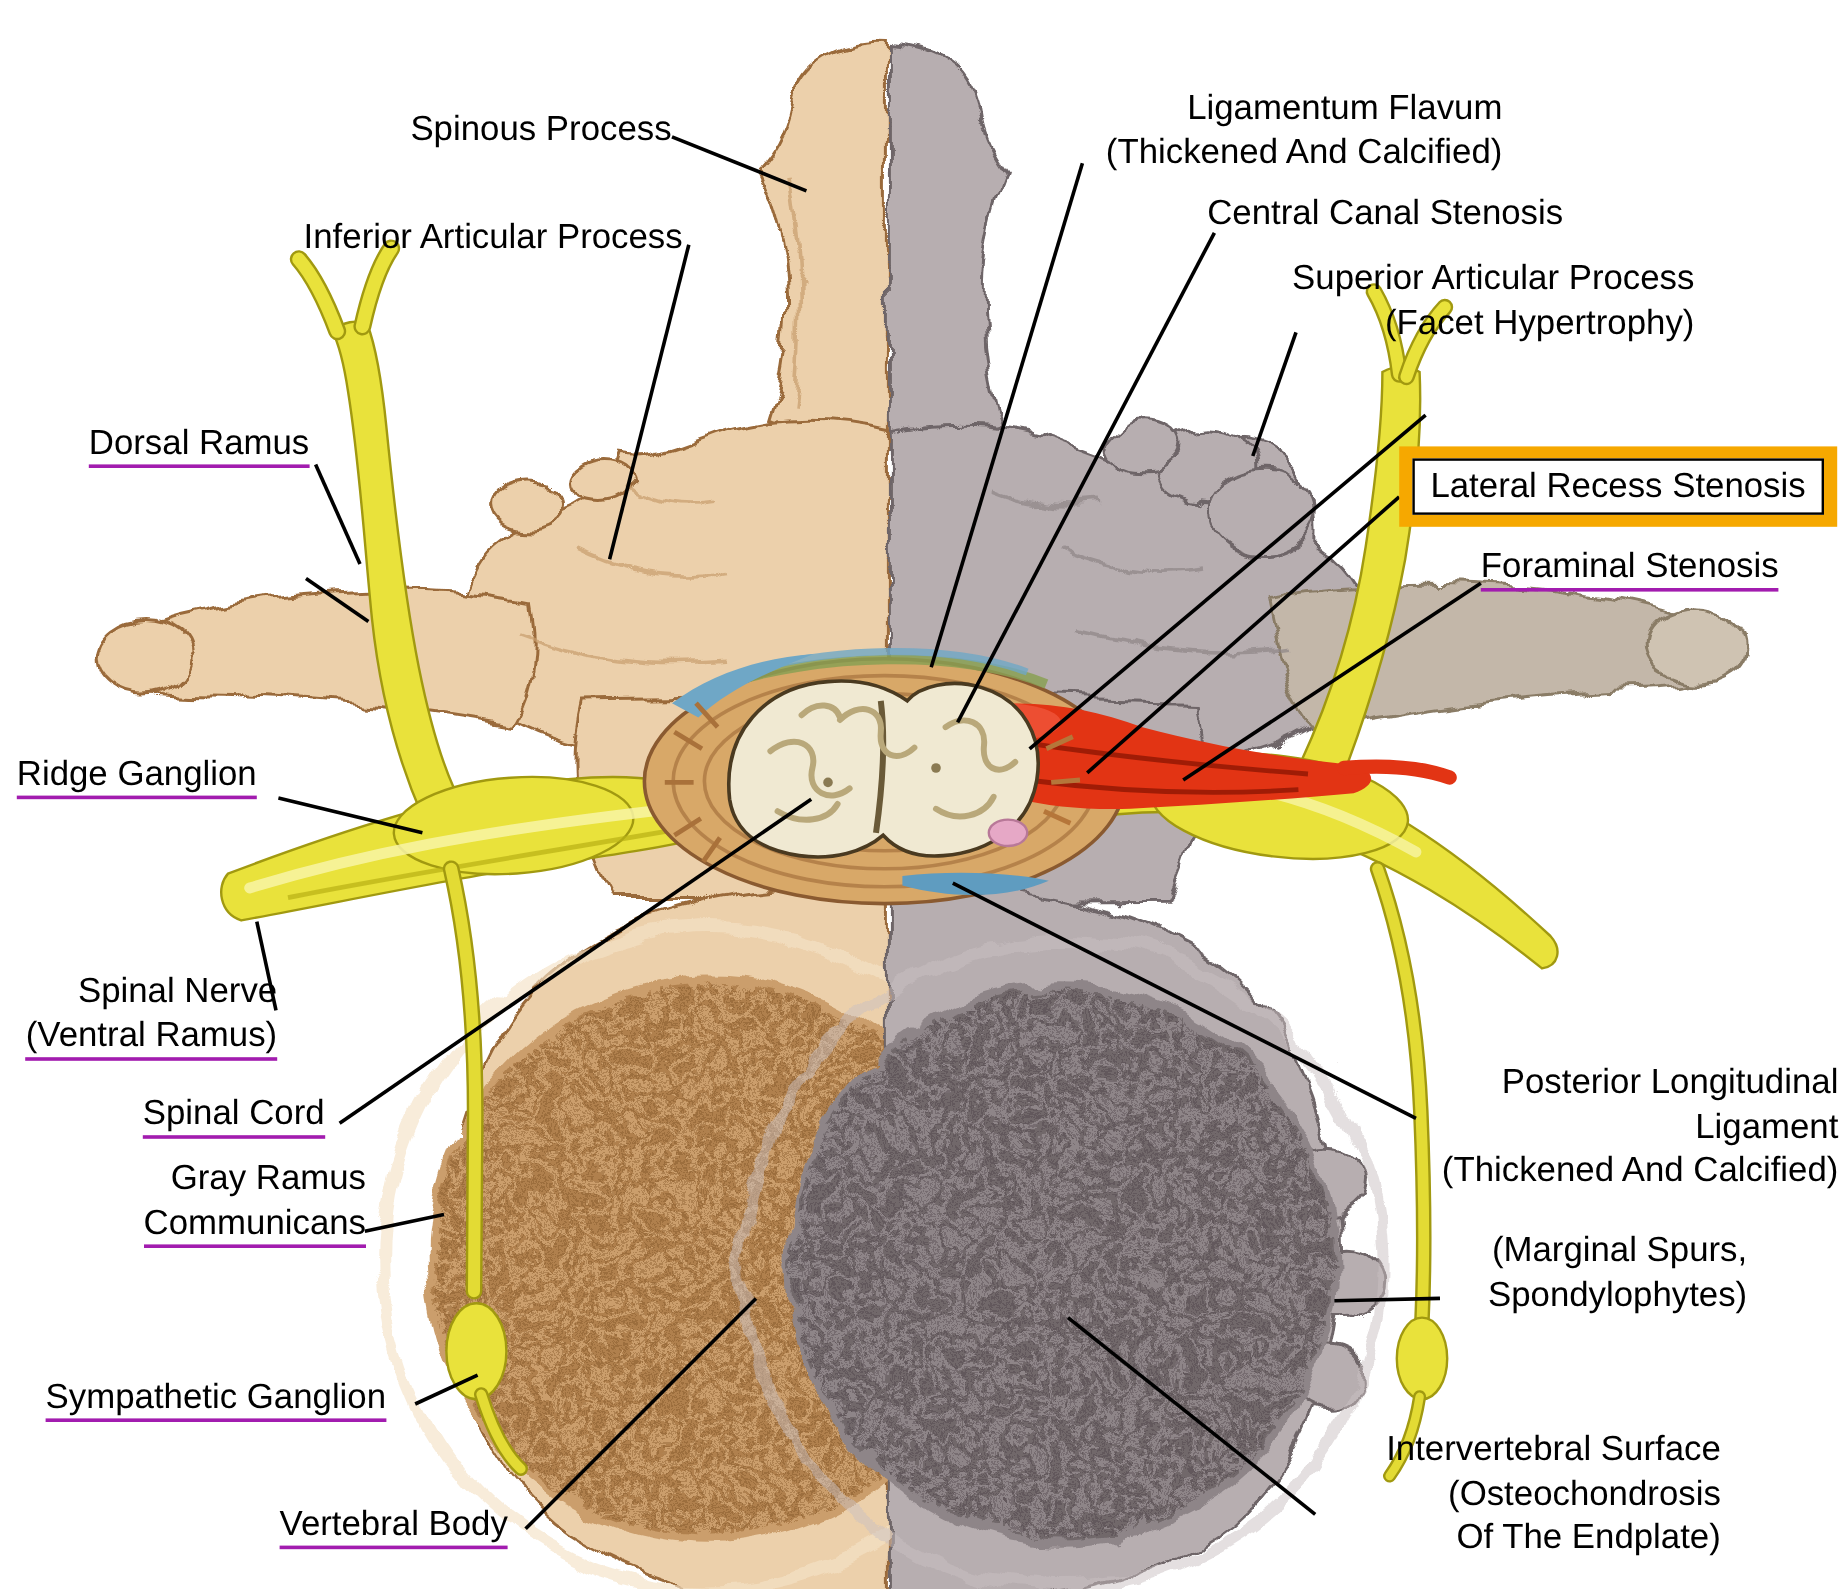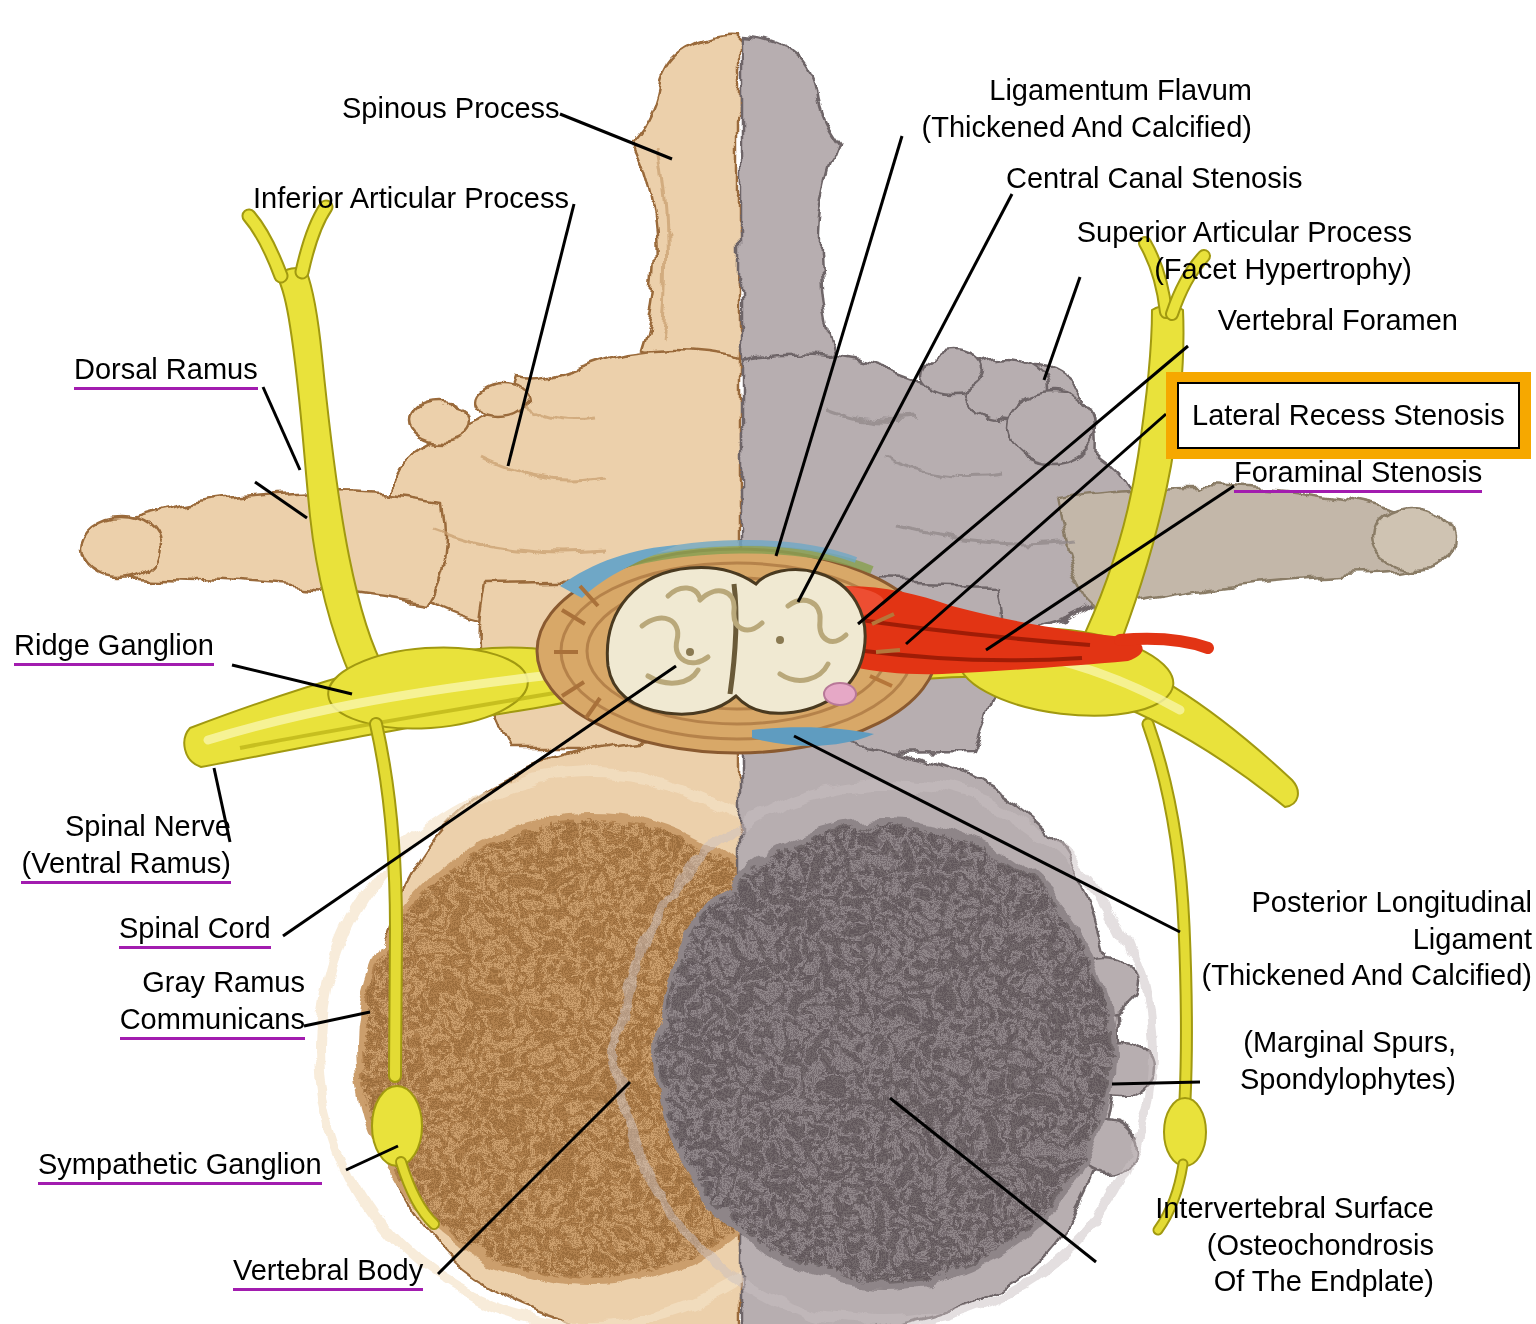--- a/index.html
+++ b/index.html
@@ -9,21 +9,21 @@
   }
   .stage svg.art{position:absolute;left:0;top:0;}
   .label{
     position:absolute;font-size:29px;line-height:1.26;color:#000;
     white-space:nowrap;font-weight:500;
   }
   .center{text-align:right;}
   .ul{border-bottom:3px solid #a21caf;padding-bottom:2px;}
   .hl-box{position:absolute;background:#f6a800;padding:10px 11px;}
   .hl-inner{
-    background:#fff;border:2px solid #000;padding:15px 13px;
+    background:#fff;border:2px solid #000;padding:5px 13px;
     font-size:29px;white-space:nowrap;font-weight:500;
   }
 </style>
 </head>
 <body>
 
 <div class="stage">
 
 <svg class="art" width="1536" height="1324" viewBox="0 0 1536 1324">
   <defs>
@@ -226,21 +226,20 @@
 <div class="label" style="left:1006px;top:136px">
   <span>Central Canal Stenosis</span>
 </div>
 
 <div class="label center" style="left:1062px;top:190px;width:350px">
   <div>Superior Articular Process</div>
   <div>(Facet Hypertrophy)</div>
 </div>
 
 <div class="label center" style="left:1168px;top:278px;width:290px">
-  <div>Vertebral Foramen</div>
 </div>
 
 <div class="hl-box" style="left:1166px;top:348px">
   <div class="hl-inner">Lateral Recess Stenosis</div>
 </div>
 
 <div class="label" style="left:1234px;top:430px">
   <span class="ul">Foraminal Stenosis</span>
 </div>
 

